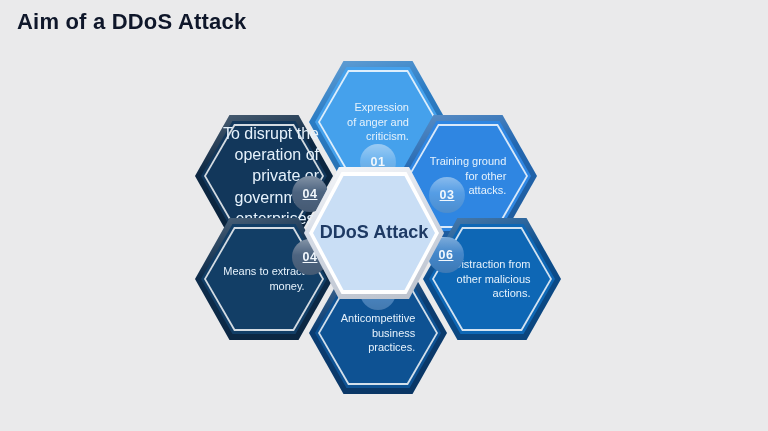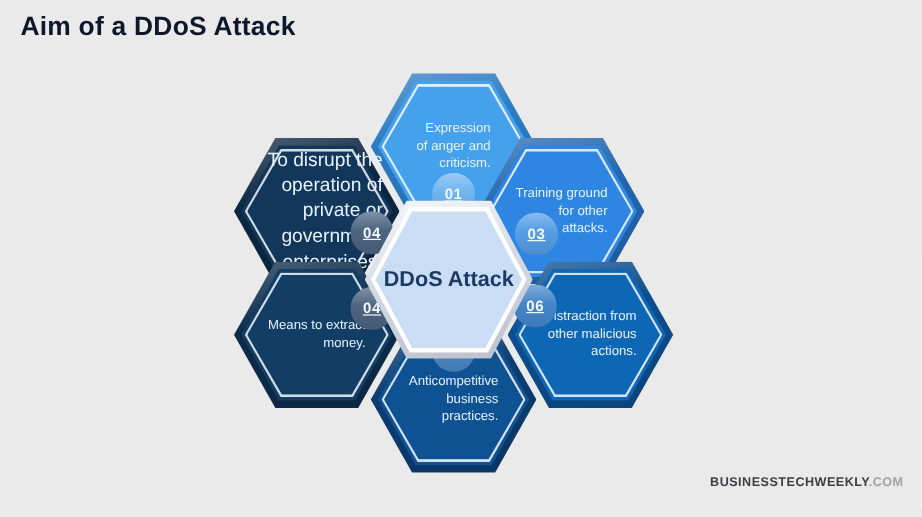--- a/index.html
+++ b/index.html
@@ -131,17 +131,14 @@
 
     <div class="hex chex" style="--fill: #c9def5; --edge: #cfd6e2; --ring: #ffffff; --text_color: #1e3a64;">
       <div class="layer o"></div>
       <div class="layer f"></div>
       <div class="layer i"></div>
       <div class="t">DDoS Attack</div>
     </div>
 
   </div>
 
-  <div class="brand">
-    <span class="bold">BUSINESSTECHWEEKLY</span><span class="light">.COM</span>
-  </div>
 
 </div>
 
 </body></html>

